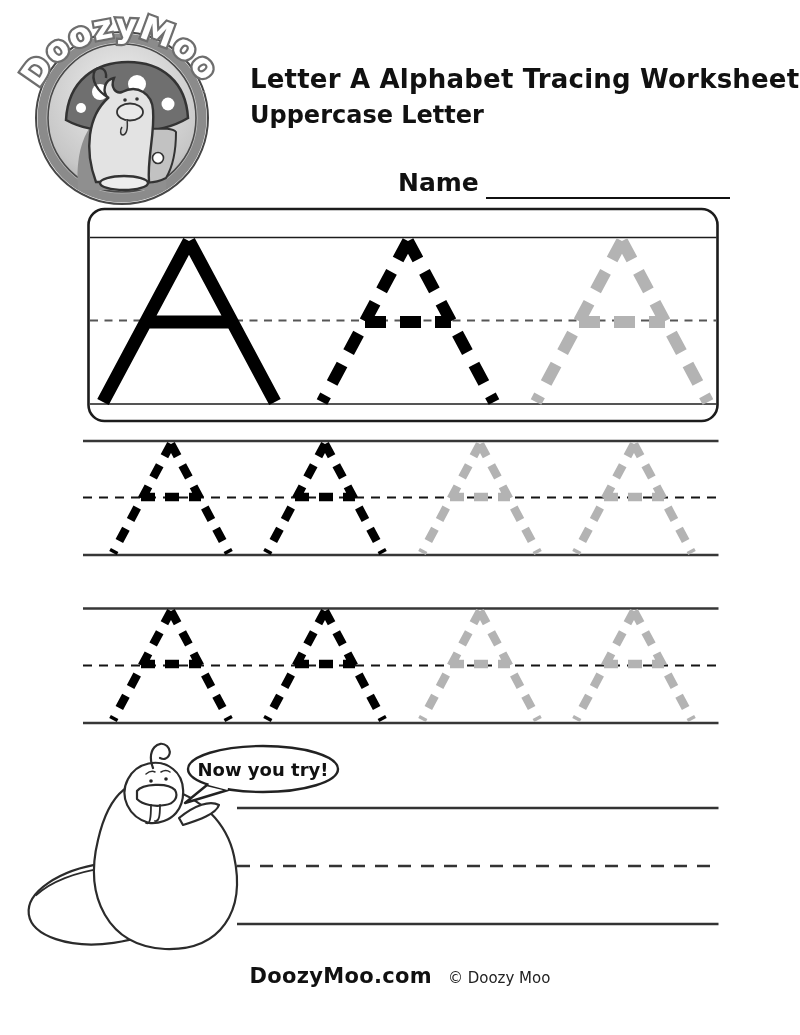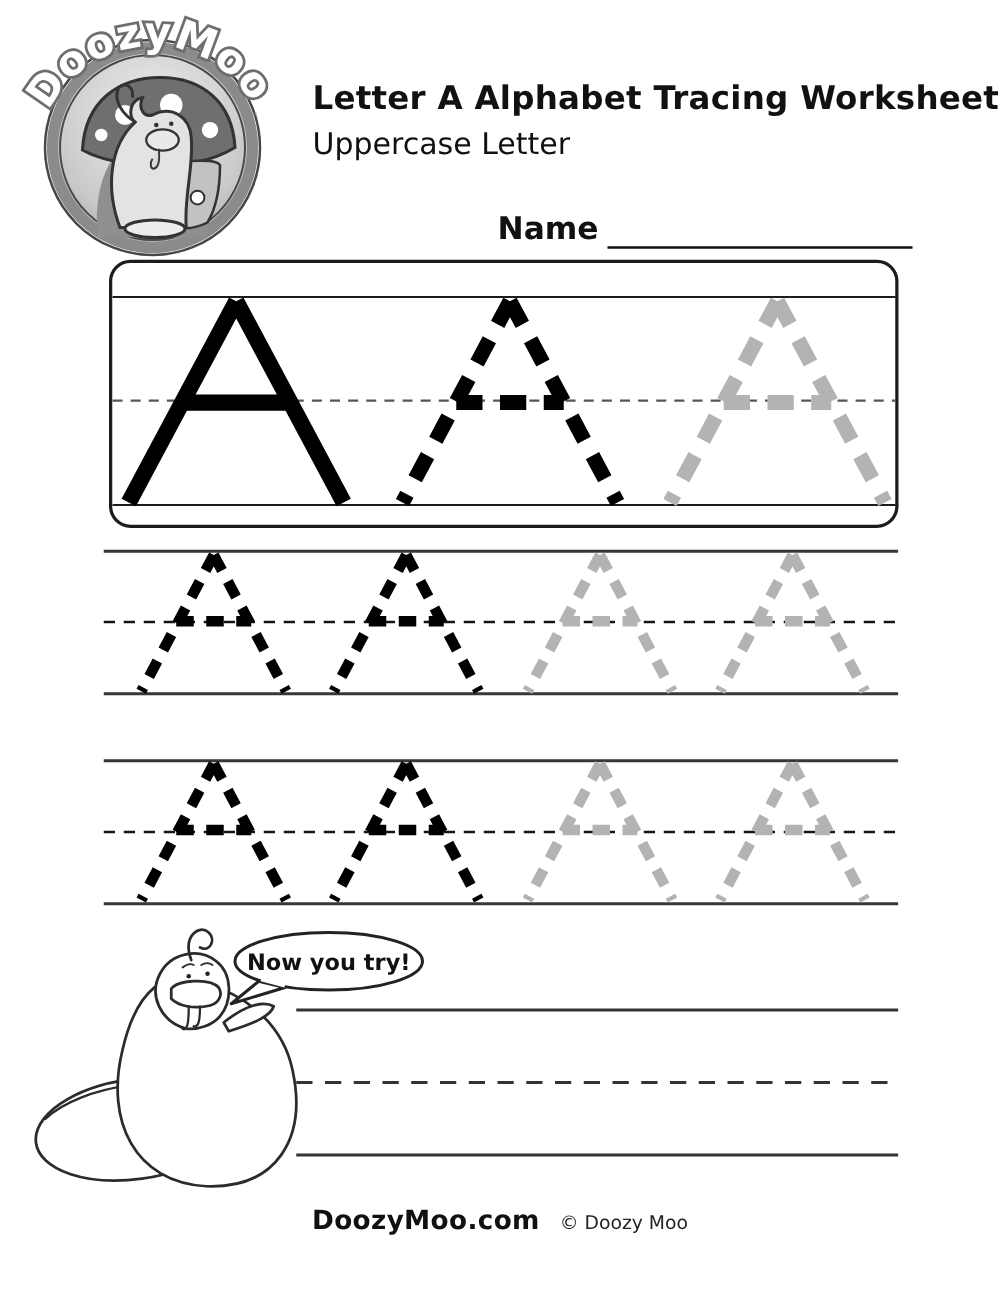--- a/index.html
+++ b/index.html
@@ -4,21 +4,21 @@
 <style>
   html,body{margin:0;padding:0;background:#e8e8e8;}
   .page{
     position:relative;width:800px;height:1035px;background:#fff;margin:0 auto;
     font-family:"DejaVu Sans","Liberation Sans",sans-serif;overflow:hidden;
   }
   .gfx{position:absolute;left:0;top:0;width:800px;height:1035px;}
   
   .title-block{position:absolute;left:250px;top:44px;color:#111;margin-top:20px;}
   .title-line1{font-size:26px;font-weight:600;letter-spacing:.2px;white-space:nowrap;}
-  .title-line2{font-size:24px;font-weight:400;margin-top:7px;}
+  .title-line2{font-size:24px;font-weight:700;margin-top:7px;}
   .name-row{position:absolute;left:398px;top:168px;color:#111;}
   .name-label{font-size:25px;font-weight:600;}
   .name-line{position:absolute;left:88px;top:29px;width:244px;border-bottom:2px solid #111;}
   .footer{position:absolute;left:0;top:964px;width:800px;display:flex;justify-content:center;align-items:baseline;gap:16px;color:#111;}
   .footer-site{font-size:21px;font-weight:700;letter-spacing:.3px;}
   .footer-copy{font-size:15px;font-weight:400;color:#222;text-align:right;}
   
   .ink{stroke:var(--ink,#000);}
   .gray{stroke:var(--gray,#b3b3b3);}
   .boxguide{stroke:var(--boxline,#1c1c1c);}

